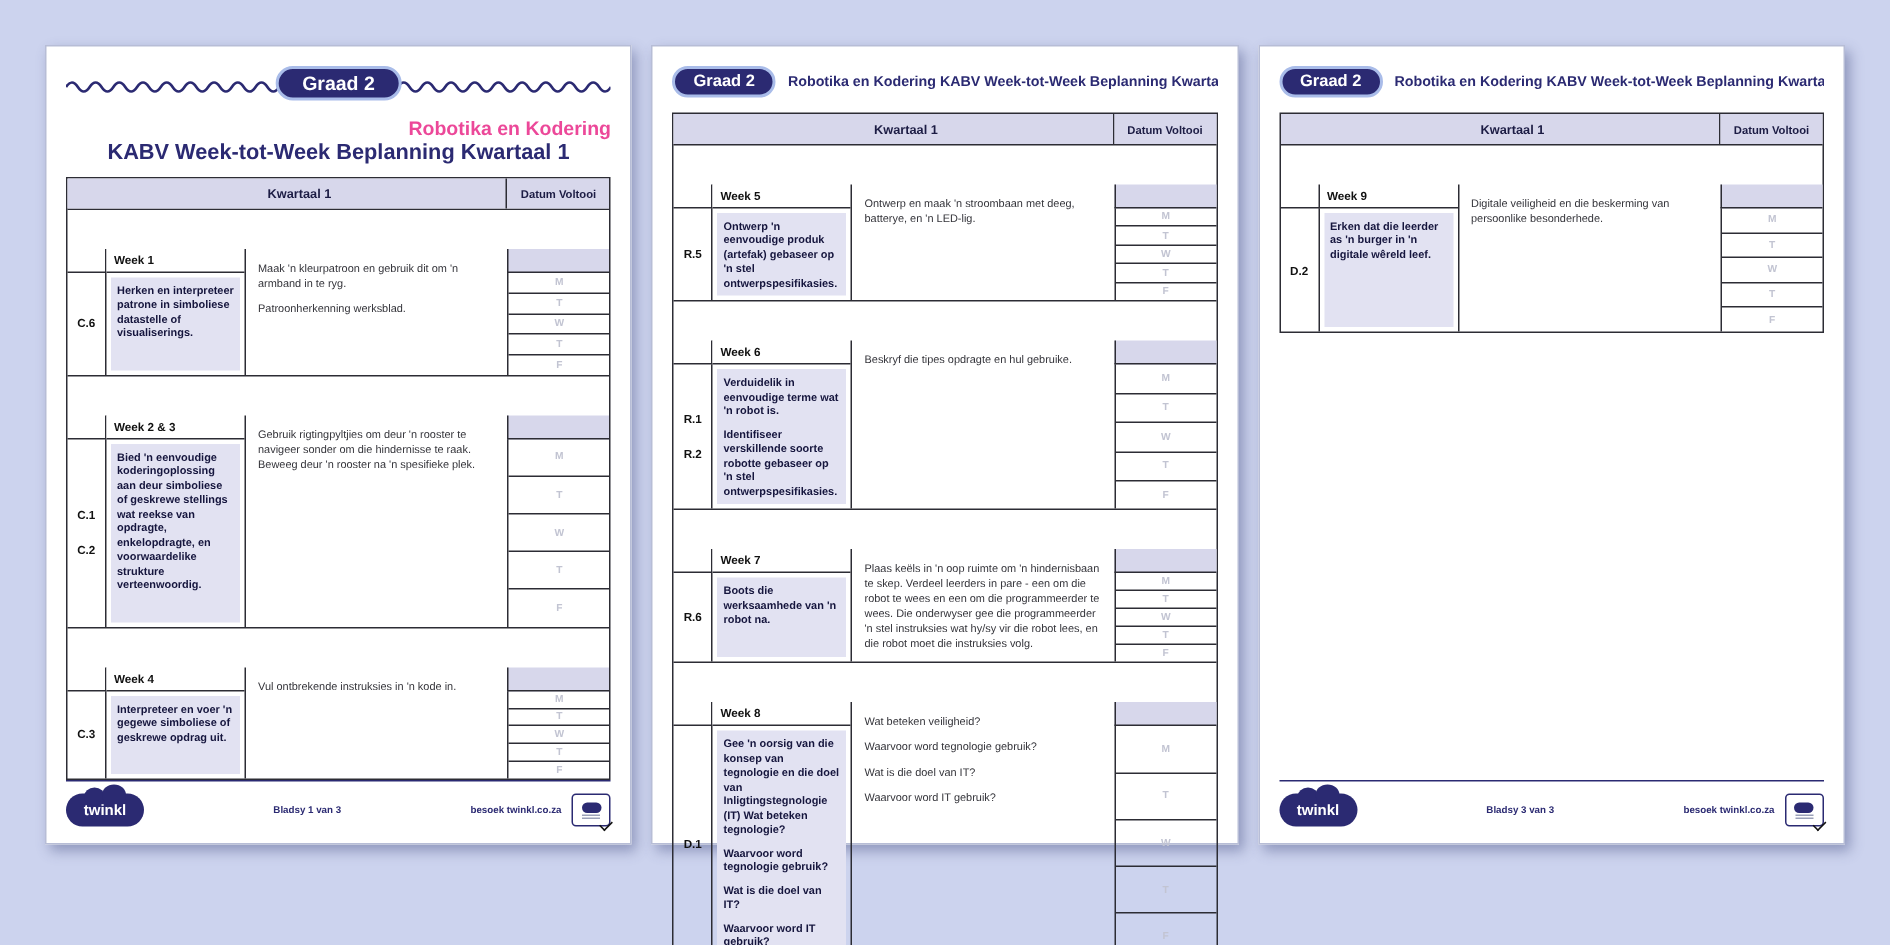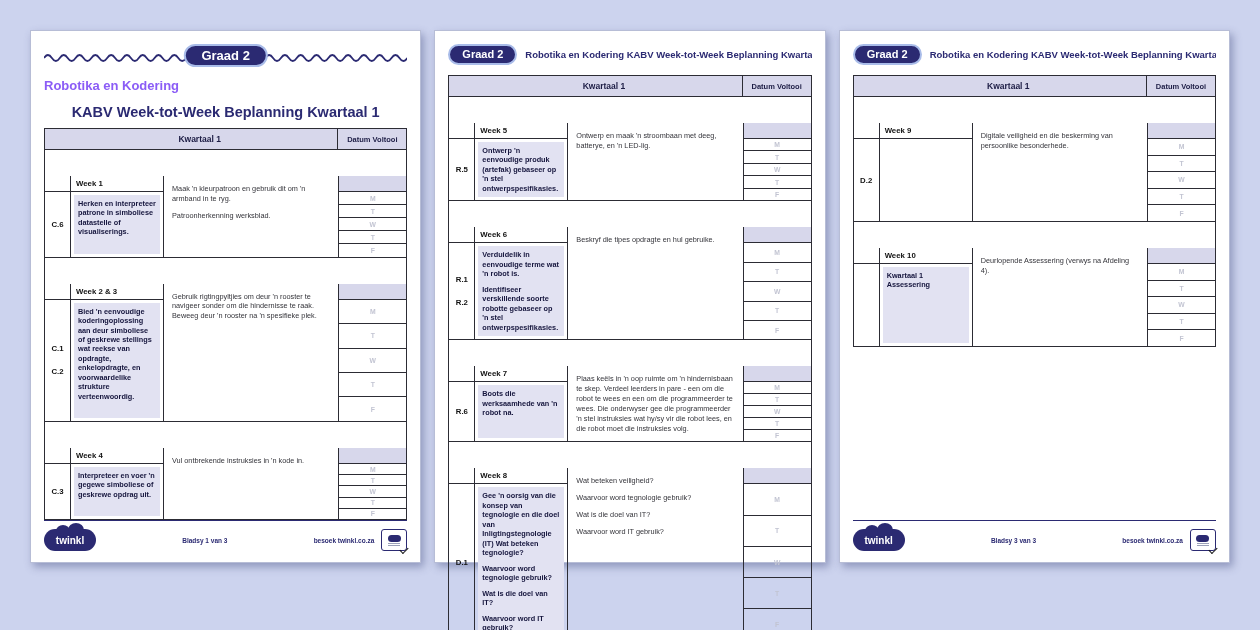--- a/index.html
+++ b/index.html
@@ -24,21 +24,21 @@
   }
   
   .wave-row{position:relative;height:30px;margin:2px 0 2px;}
   .wave-row svg{position:absolute;left:0;top:9px;width:100%;height:14px;}
   .badge{
     position:absolute;left:50%;top:1px;transform:translateX(-50%);
     background:#2b2a72;color:#fff;font-weight:bold;font-size:13px;
     padding:3px 16px;border-radius:14px;border:2.5px solid #a9bce9;
     white-space:nowrap;line-height:1;
   }
-  .title1{ text-align:left;color:#8b5cf6;font-weight:bold;font-size:13px;margin:3px 0 11px;}
+  .title1{ text-align:right;color:#ec4899;font-weight:bold;font-size:13px;margin:3px 0 1px;}
   .title2{ text-align:center;color:#2b2a72;font-weight:bold;font-size:14.5px;margin:0 0 8px;}
   
   .inline-header{display:flex;align-items:center;gap:8px;margin:3px 0 10px;}
   .inline-header .badge2{
     background:#2b2a72;color:#fff;font-weight:bold;font-size:11px;
     padding:3px 12px;border-radius:12px;border:2px solid #a9bce9;
     white-space:nowrap;line-height:1;flex:0 0 auto;
   }
   .inline-title{color:#2b2a72;font-weight:bold;font-size:9.5px;white-space:nowrap;overflow:hidden;}
   
@@ -357,41 +357,25 @@
         <div class="thead">
           <div class="th-kw">Kwartaal 1</div>
           <div class="th-dv">Datum Voltooi</div>
         </div>
         <div class="section">
           <div class="c-spacer"></div>
           <div class="c-week">Week 9</div>
           <div class="c-code">
             <div>D.2</div>
           </div>
+          <div class="c-left">
+            <p>Erken dat die leerder as 'n burger in 'n digitale wêreld leef.</p>
+          </div>
           <div class="c-right">
             <p>Digitale veiligheid en die beskerming van persoonlike besonderhede.</p>
-          </div>
-          <div class="c-dayblank"></div>
-          <div class="c-days">
-            <div class="day">M</div>
-            <div class="day">T</div>
-            <div class="day">W</div>
-            <div class="day">T</div>
-            <div class="day">F</div>
-          </div>
-        </div>
-        <div class="section">
-          <div class="c-spacer"></div>
-          <div class="c-week">Week 10</div>
-          <div class="c-code"></div>
-          <div class="c-left">
-            <p>Kwartaal 1 Assessering</p>
-          </div>
-          <div class="c-right">
-            <p>Deurlopende Assessering (verwys na Afdeling 4).</p>
           </div>
           <div class="c-dayblank"></div>
           <div class="c-days">
             <div class="day">M</div>
             <div class="day">T</div>
             <div class="day">W</div>
             <div class="day">T</div>
             <div class="day">F</div>
           </div>
         </div>

